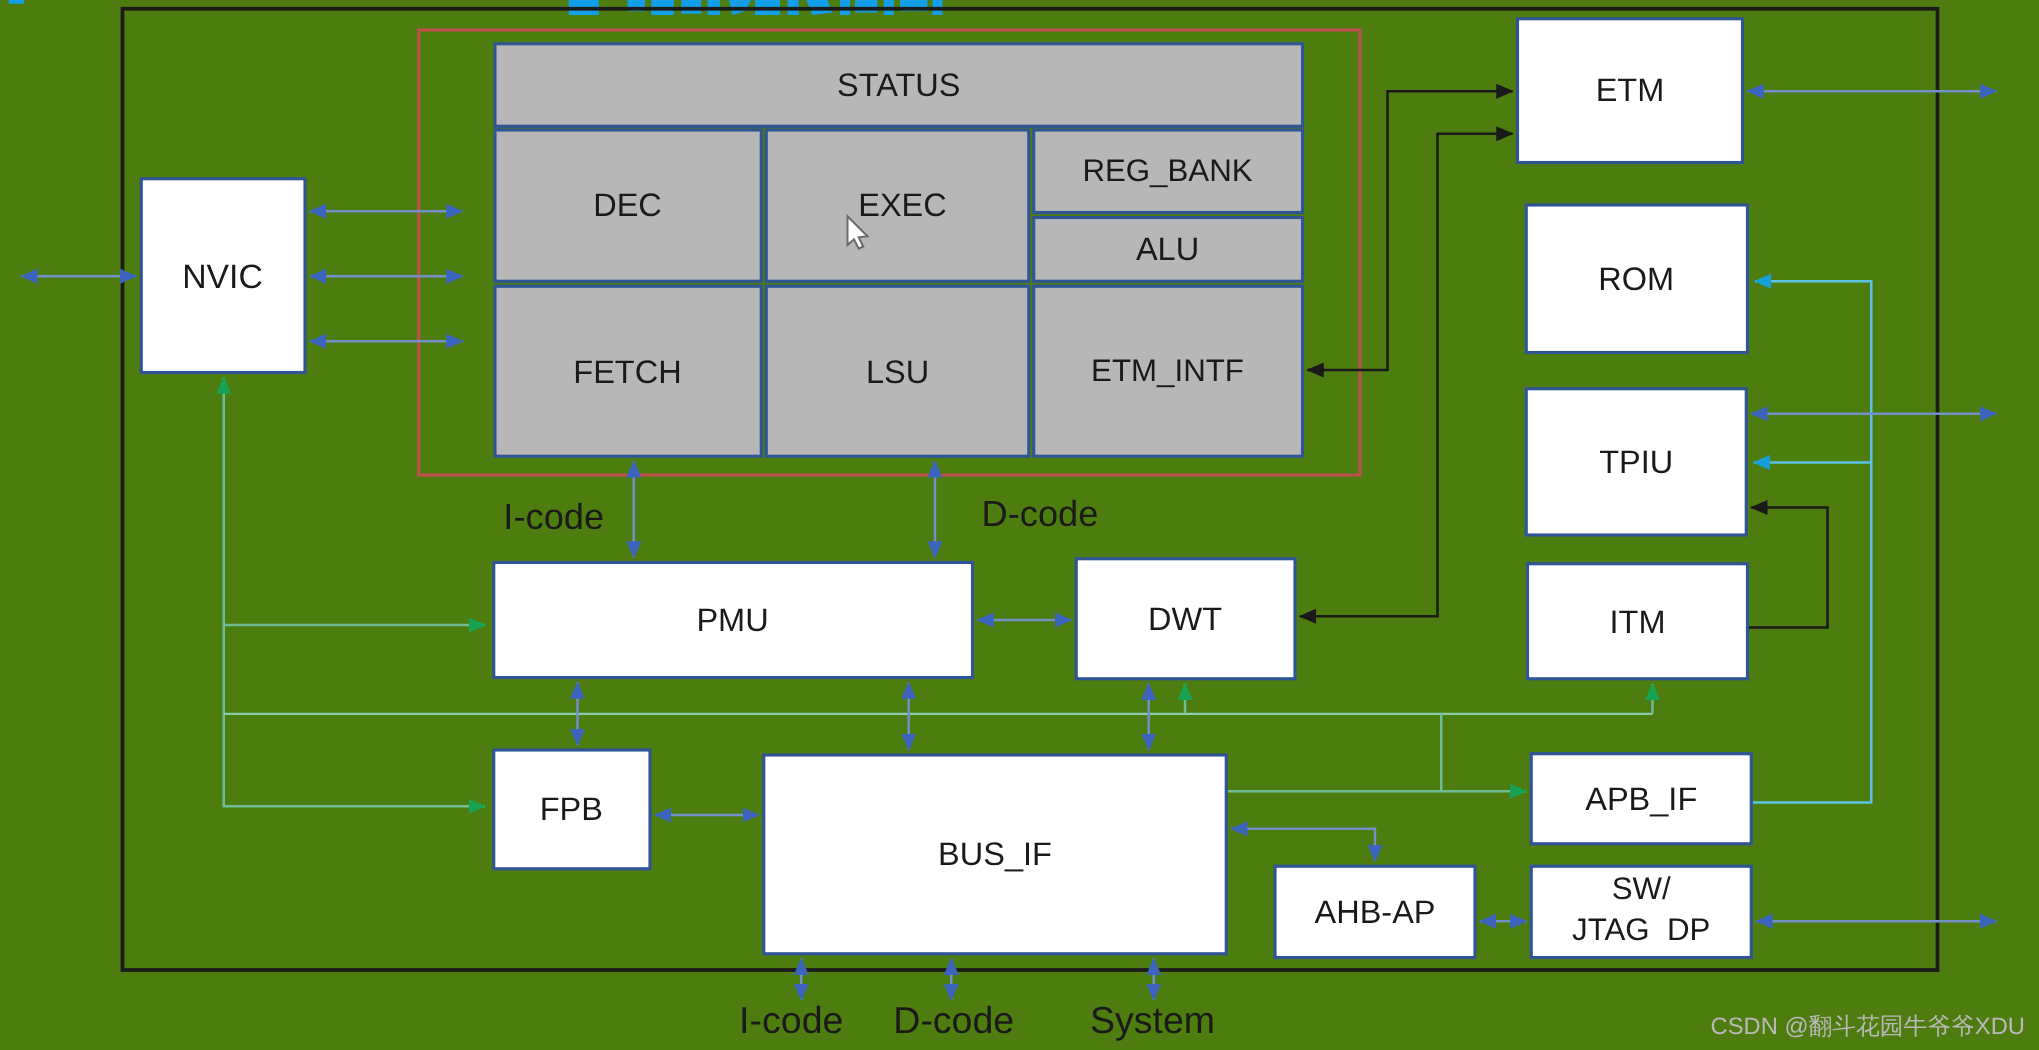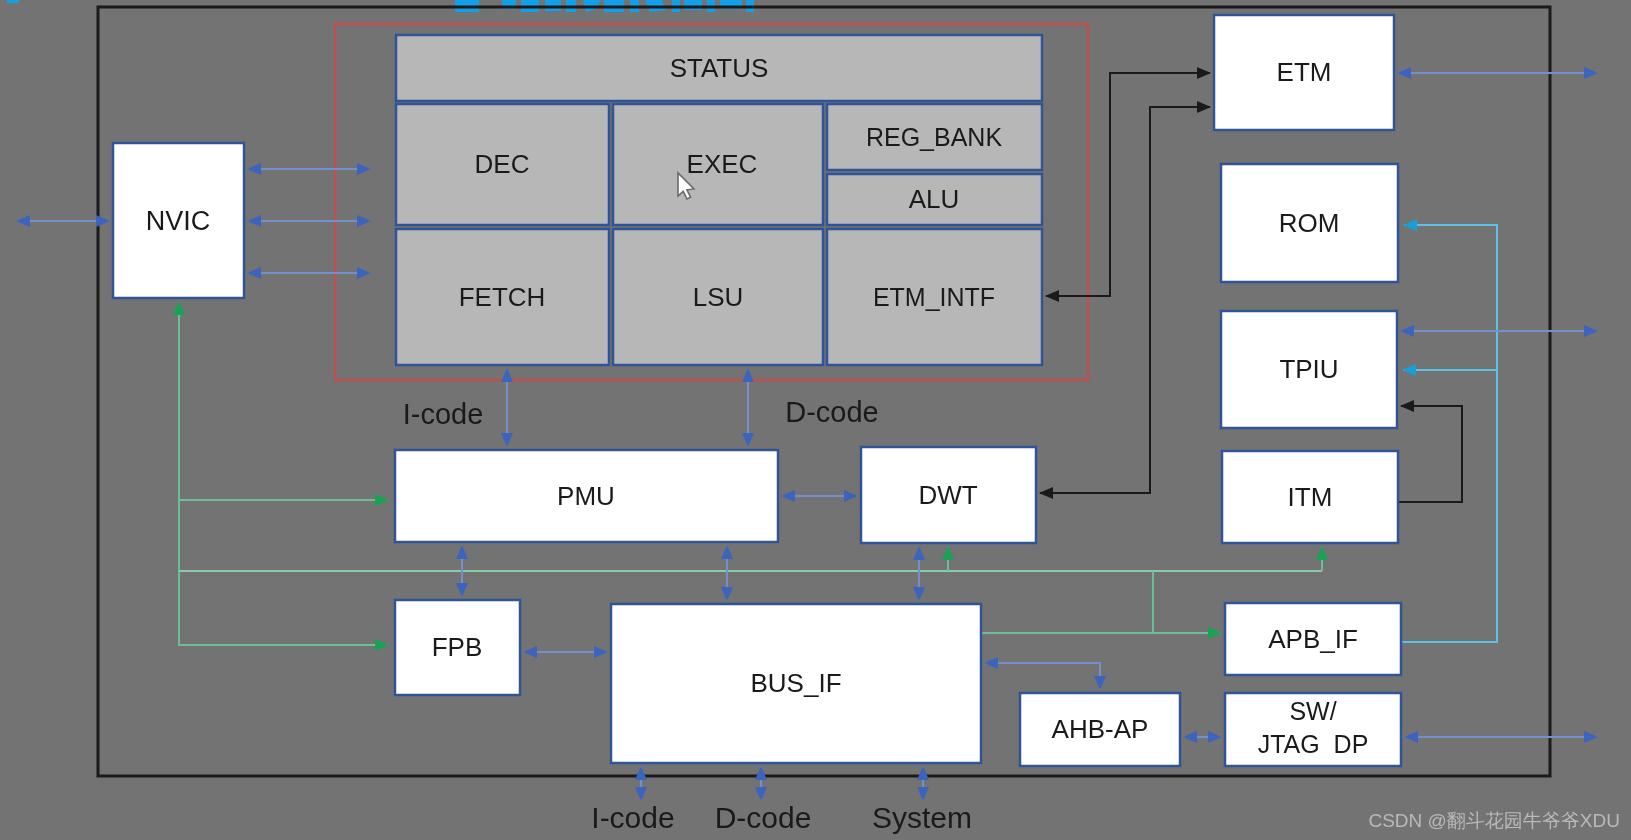--- a/index.html
+++ b/index.html
@@ -1,16 +1,16 @@
 <!DOCTYPE html>
 <html><head>
 <meta charset="utf-8">
 <style>
   html,body{margin:0;padding:0;background:#ffffff;}
-  .stage{position:relative;width:1631px;height:840px;background:#737373;overflow:hidden;
+  .stage{position:relative;width:1631px;height:840px;background:#4d7c0f;overflow:hidden;
          font-family:"Liberation Sans", sans-serif;}
   svg text{font-family:"Liberation Sans", sans-serif;fill:#1a1a1a;white-space:pre;}
   .blk-label{font-size:26px;}
   .blk-label-sm{font-size:25px;}
   .nvic-label{font-size:27px;}
   .bus-label{font-size:29px;}
   .bus-label-b{font-size:30px;}
   .watermark{font-size:19px;fill:#b9b9b9;}
   .graybox{fill:#b7b7b7;stroke:#2f5597;stroke-width:2.5;}
   .whitebox{fill:#ffffff;stroke:#2f5597;stroke-width:2.5;}

